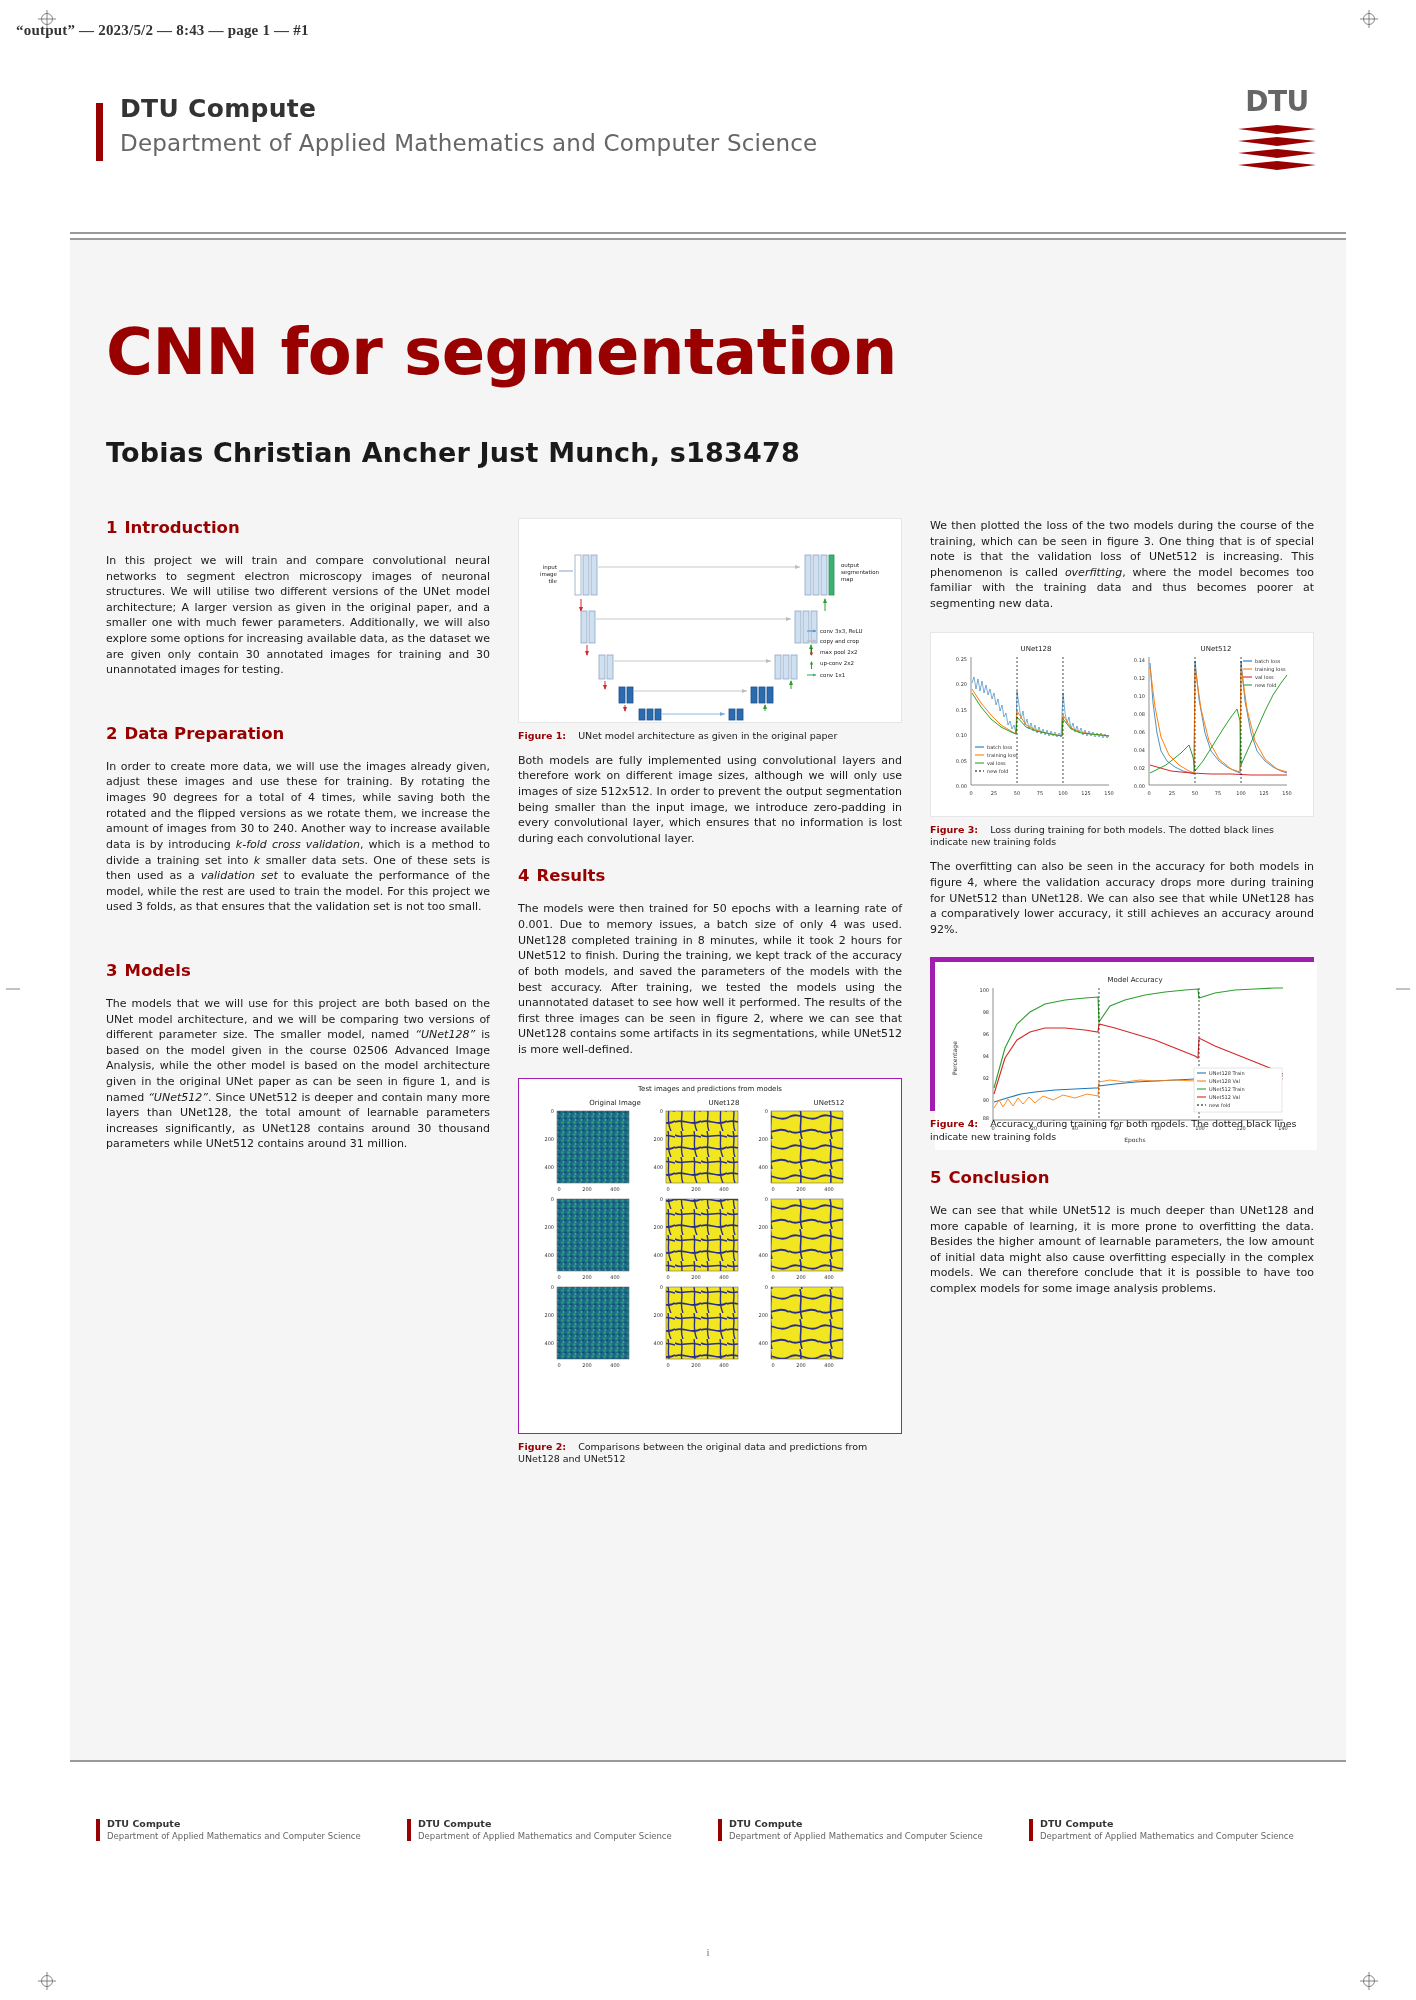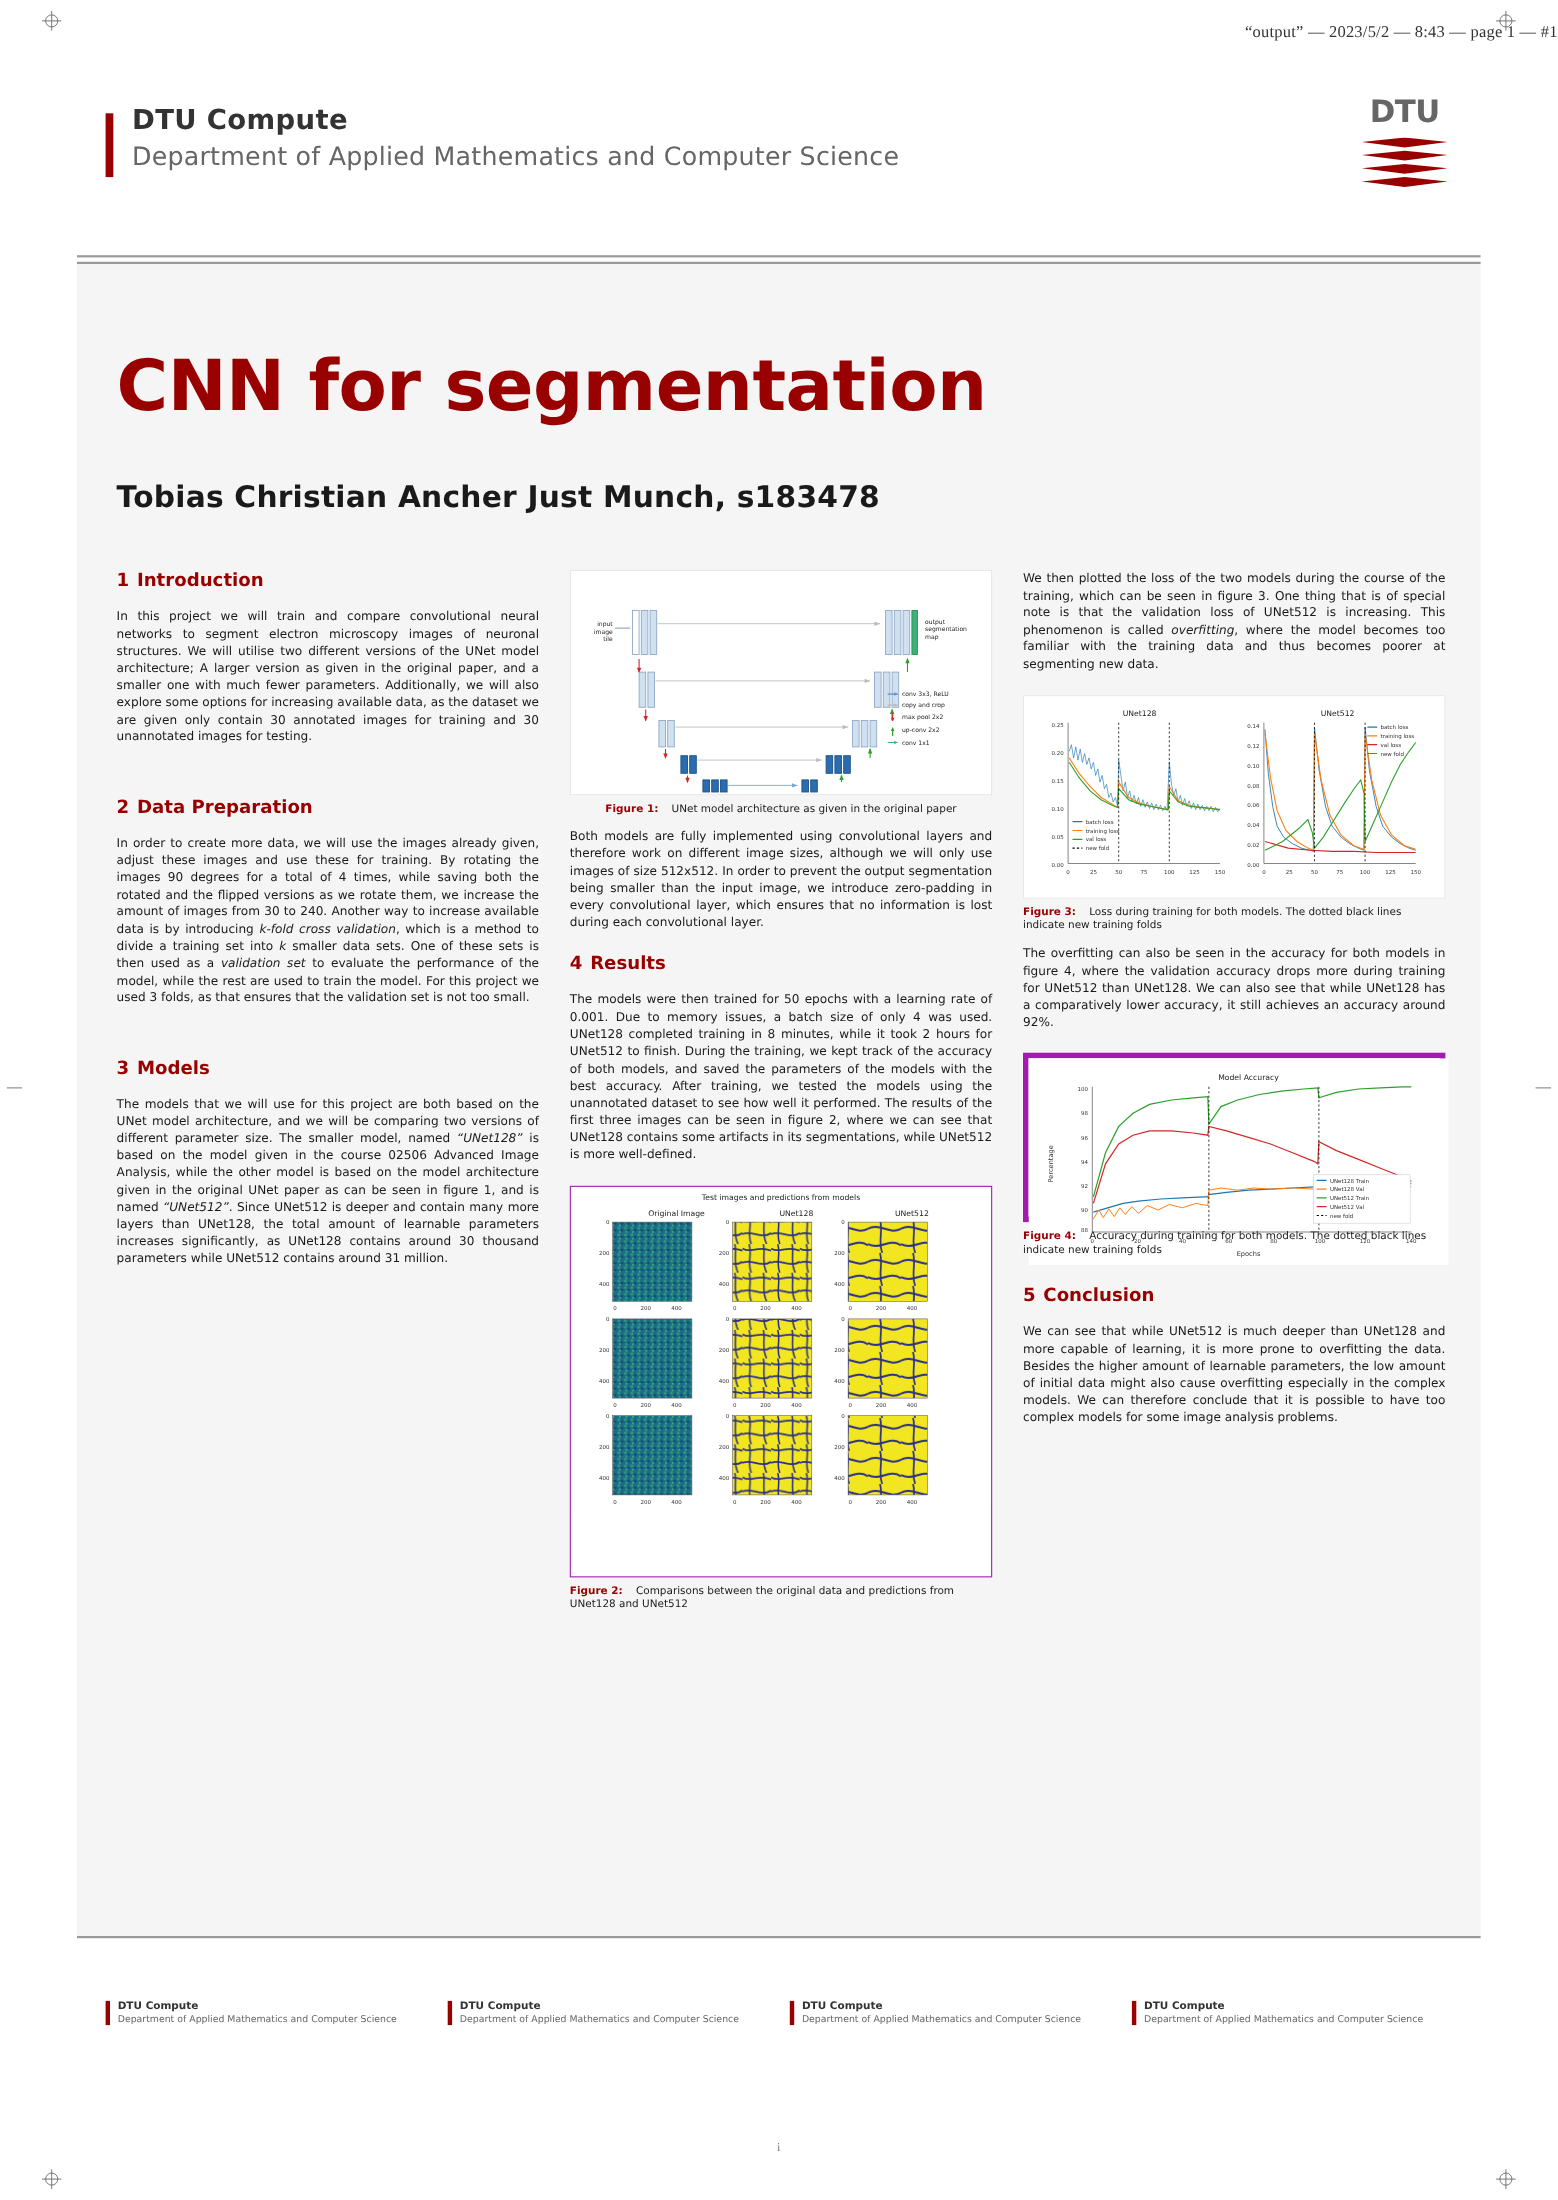--- a/index.html
+++ b/index.html
@@ -25,25 +25,26 @@
     position: absolute;
     width: 18px; height: 18px;
     color: #555;
   }
   .cropmark svg { display: block; }
 
   .headline {
     position: absolute;
     top: 22px;
     left: 16px; right: 0;
-    text-align: right;
+    text-align: left;
     font-family: "Liberation Serif", serif;
     font-size: 15px;
     color: #333;
     letter-spacing: .2px;
+    font-weight: bold;
   }
   .footmark {
     position: absolute;
     bottom: 42px;
     left: 0; right: 0;
     text-align: center;
     font-family: "Liberation Serif", serif;
     font-size: 11px;
     color: #777;
   }
@@ -175,21 +176,21 @@
   .gap-md { height: 26px; }
 
   figure.fig {
     margin: 0 0 10px 0;
   }
   .figcaption {
     font-family: "DejaVu Sans", sans-serif;
     font-size: 9.5px;
     line-height: 1.35;
     color: #1a1a1a;
-    text-align: center;
+    text-align: left;
     margin-top: 7px;
   }
   .figcaption .lbl {
     color: #990000;
     font-weight: bold;
     margin-right: 12px;
   }
   .figcaption.left { text-align: left; }
 
   

